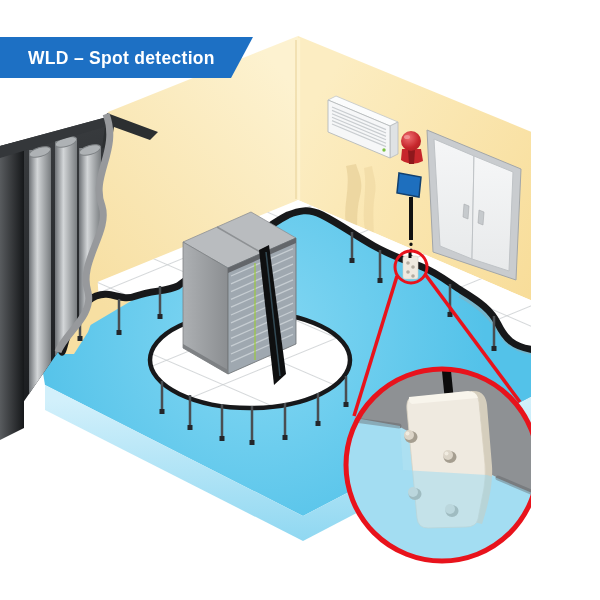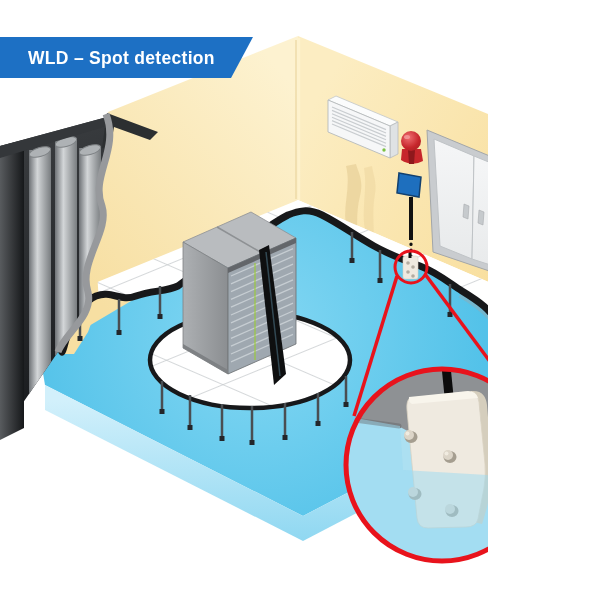--- a/index.html
+++ b/index.html
@@ -1,16 +1,16 @@
 <!DOCTYPE html>
 <html><head>
 <meta charset="utf-8">
 <style>
   html,body{margin:0;padding:0;background:#fff;}
-  .stage{width:488px;height:600px;position:relative;background:#fff;overflow:hidden;}
+  .stage{width:531px;height:600px;position:relative;background:#fff;overflow:hidden;}
   svg{display:block;}
   .banner-text{font:700 17.5px "Liberation Sans", sans-serif;letter-spacing:.3px;fill:#ffffff;}
 </style>
 </head>
 <body>
 
 <div class="stage">
 <svg width="600" height="600" viewBox="0 0 600 600">
   <defs>
     <linearGradient id="wallL" x1="298" y1="90" x2="80" y2="280" gradientUnits="userSpaceOnUse">

